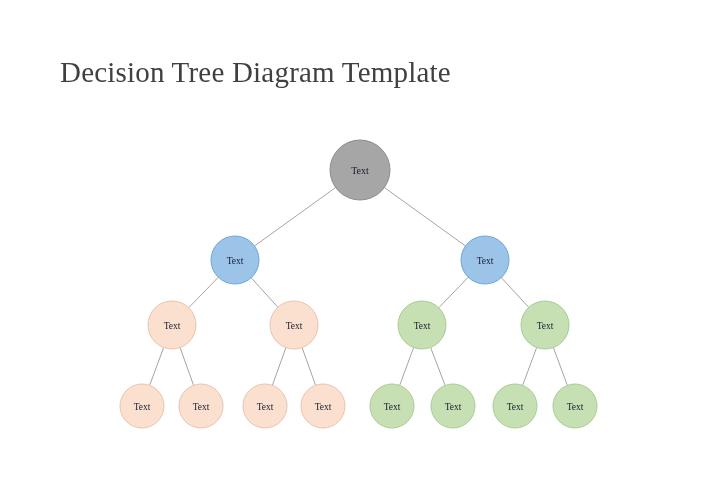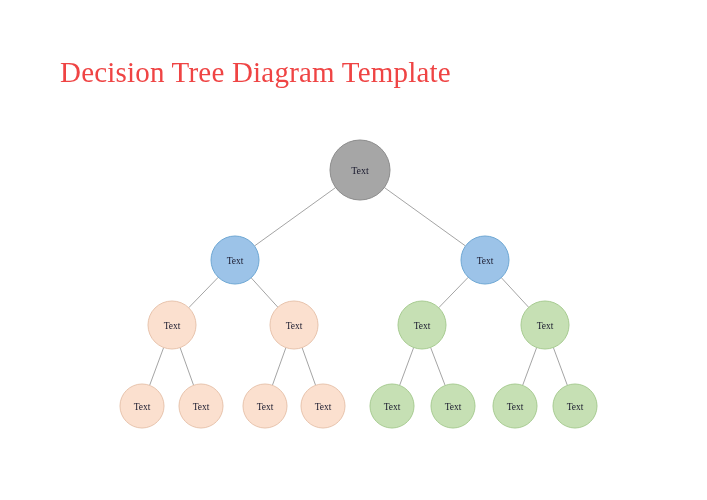--- a/index.html
+++ b/index.html
@@ -20,21 +20,21 @@
     height: 500px;
     background: #ffffff;
   }
   #page-title {
     position: absolute;
     left: 60px;
     top: 56px;
     font-family: "Liberation Serif", "DejaVu Serif", serif;
     font-size: 29px;
     font-weight: 400;
-    color: #ef4444;
+    color: #404040;
     letter-spacing: 0.2px;
     white-space: nowrap;
   }
   #tree-svg {
     position: absolute;
     left: 0;
     top: 0;
     width: 707px;
     height: 500px;
   }

